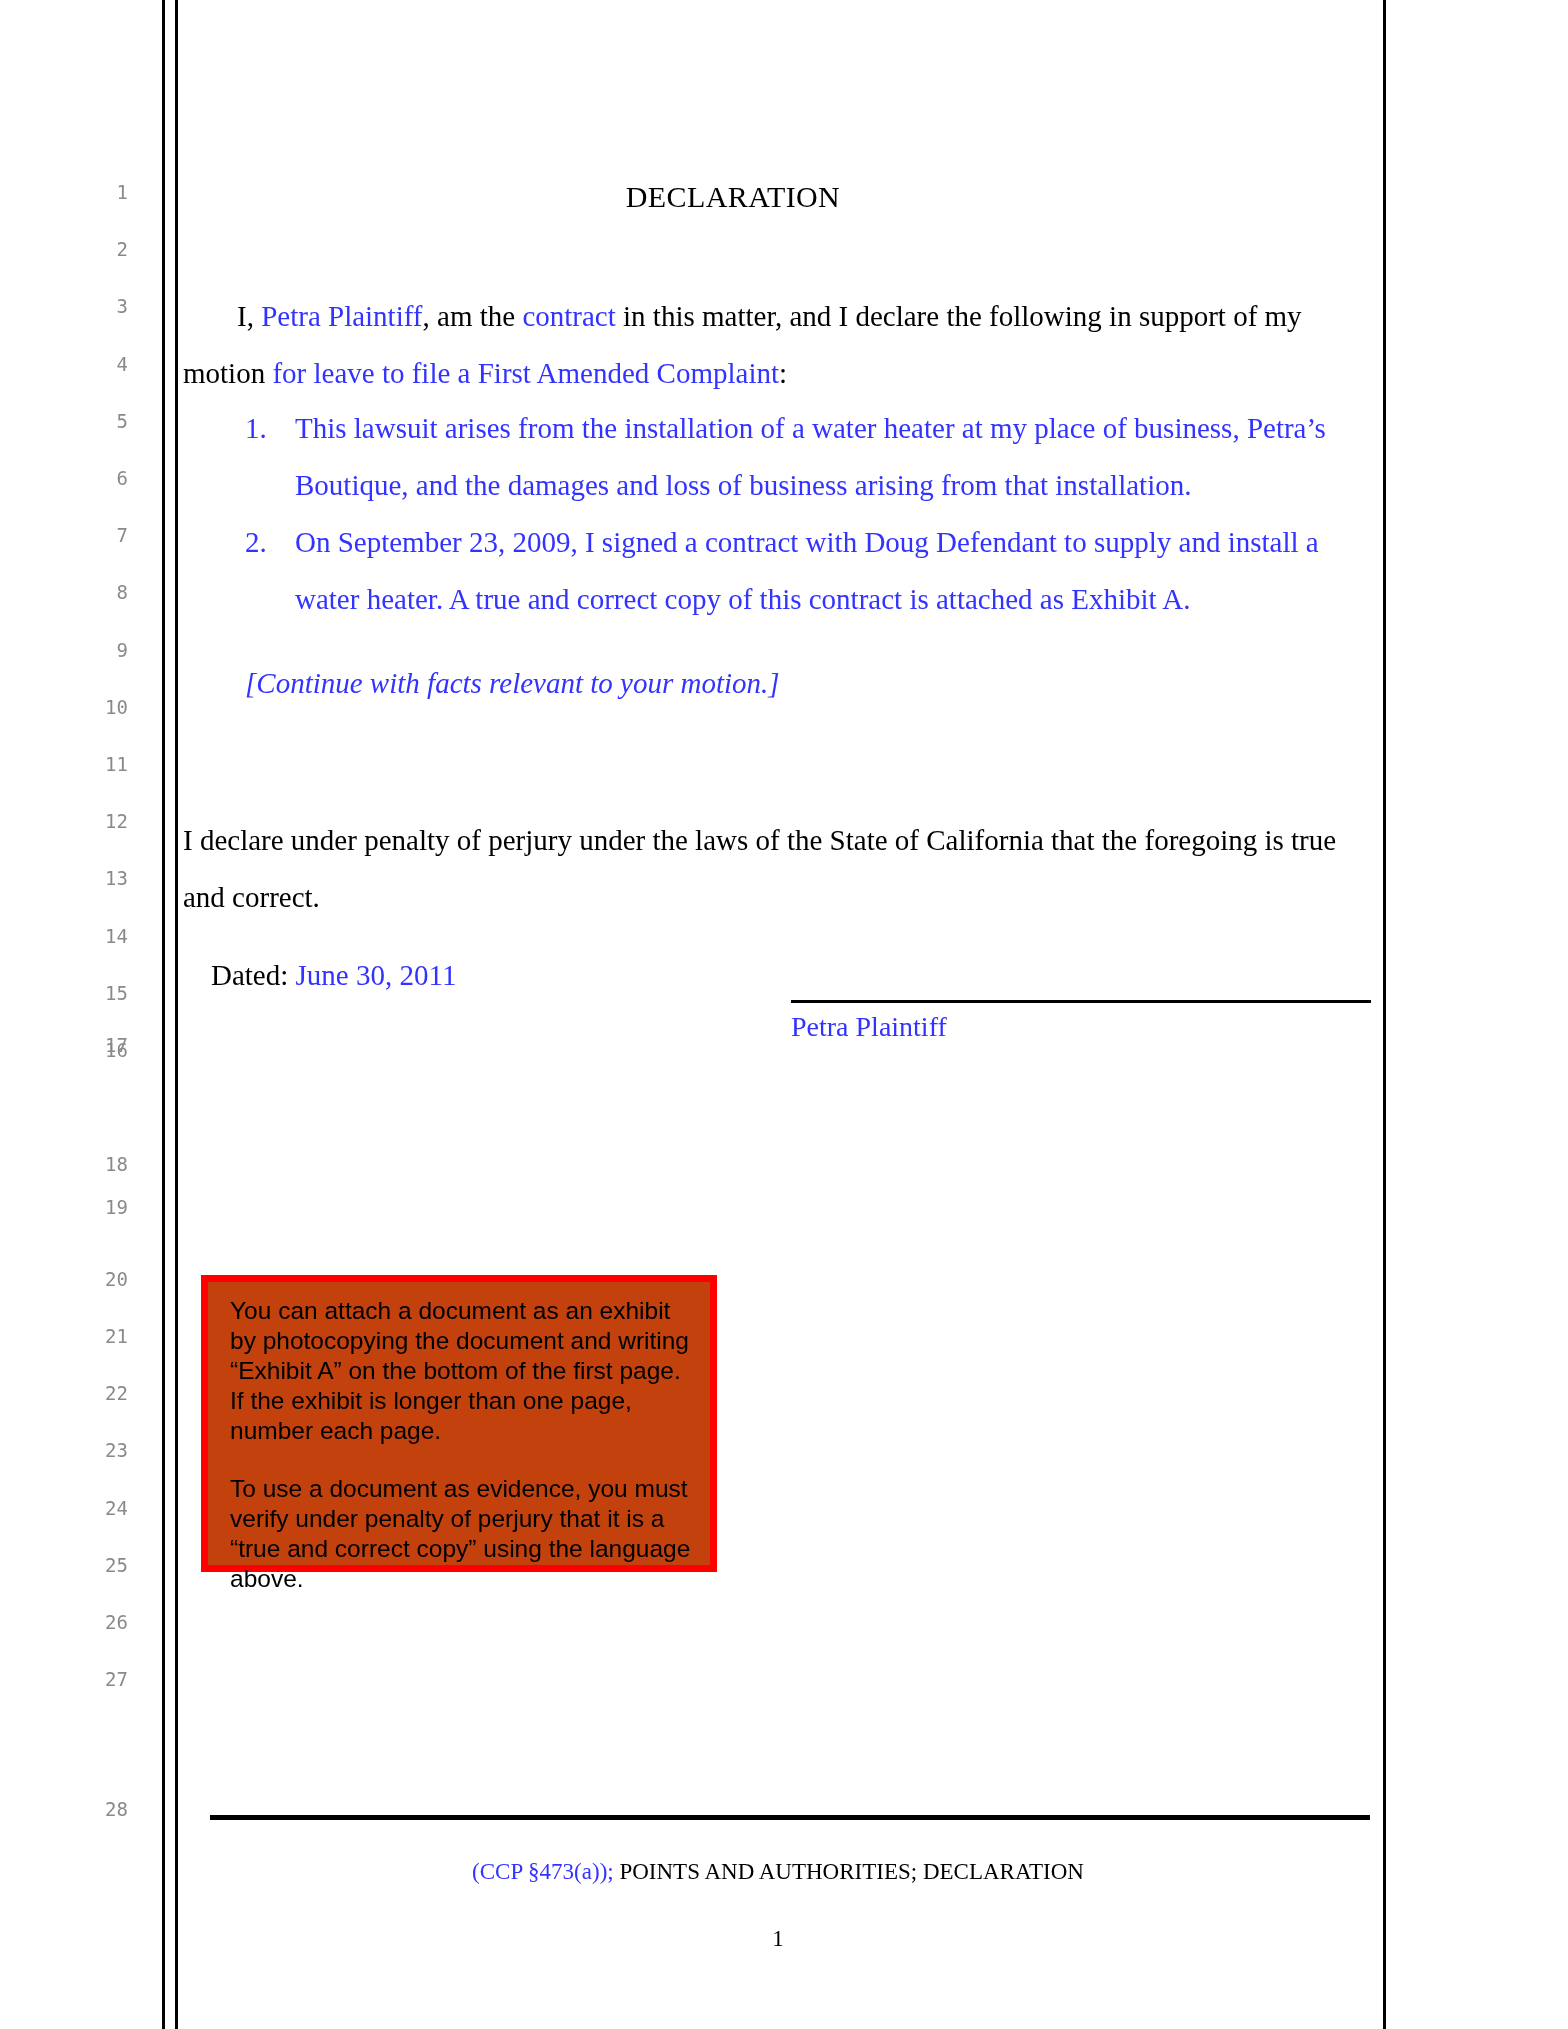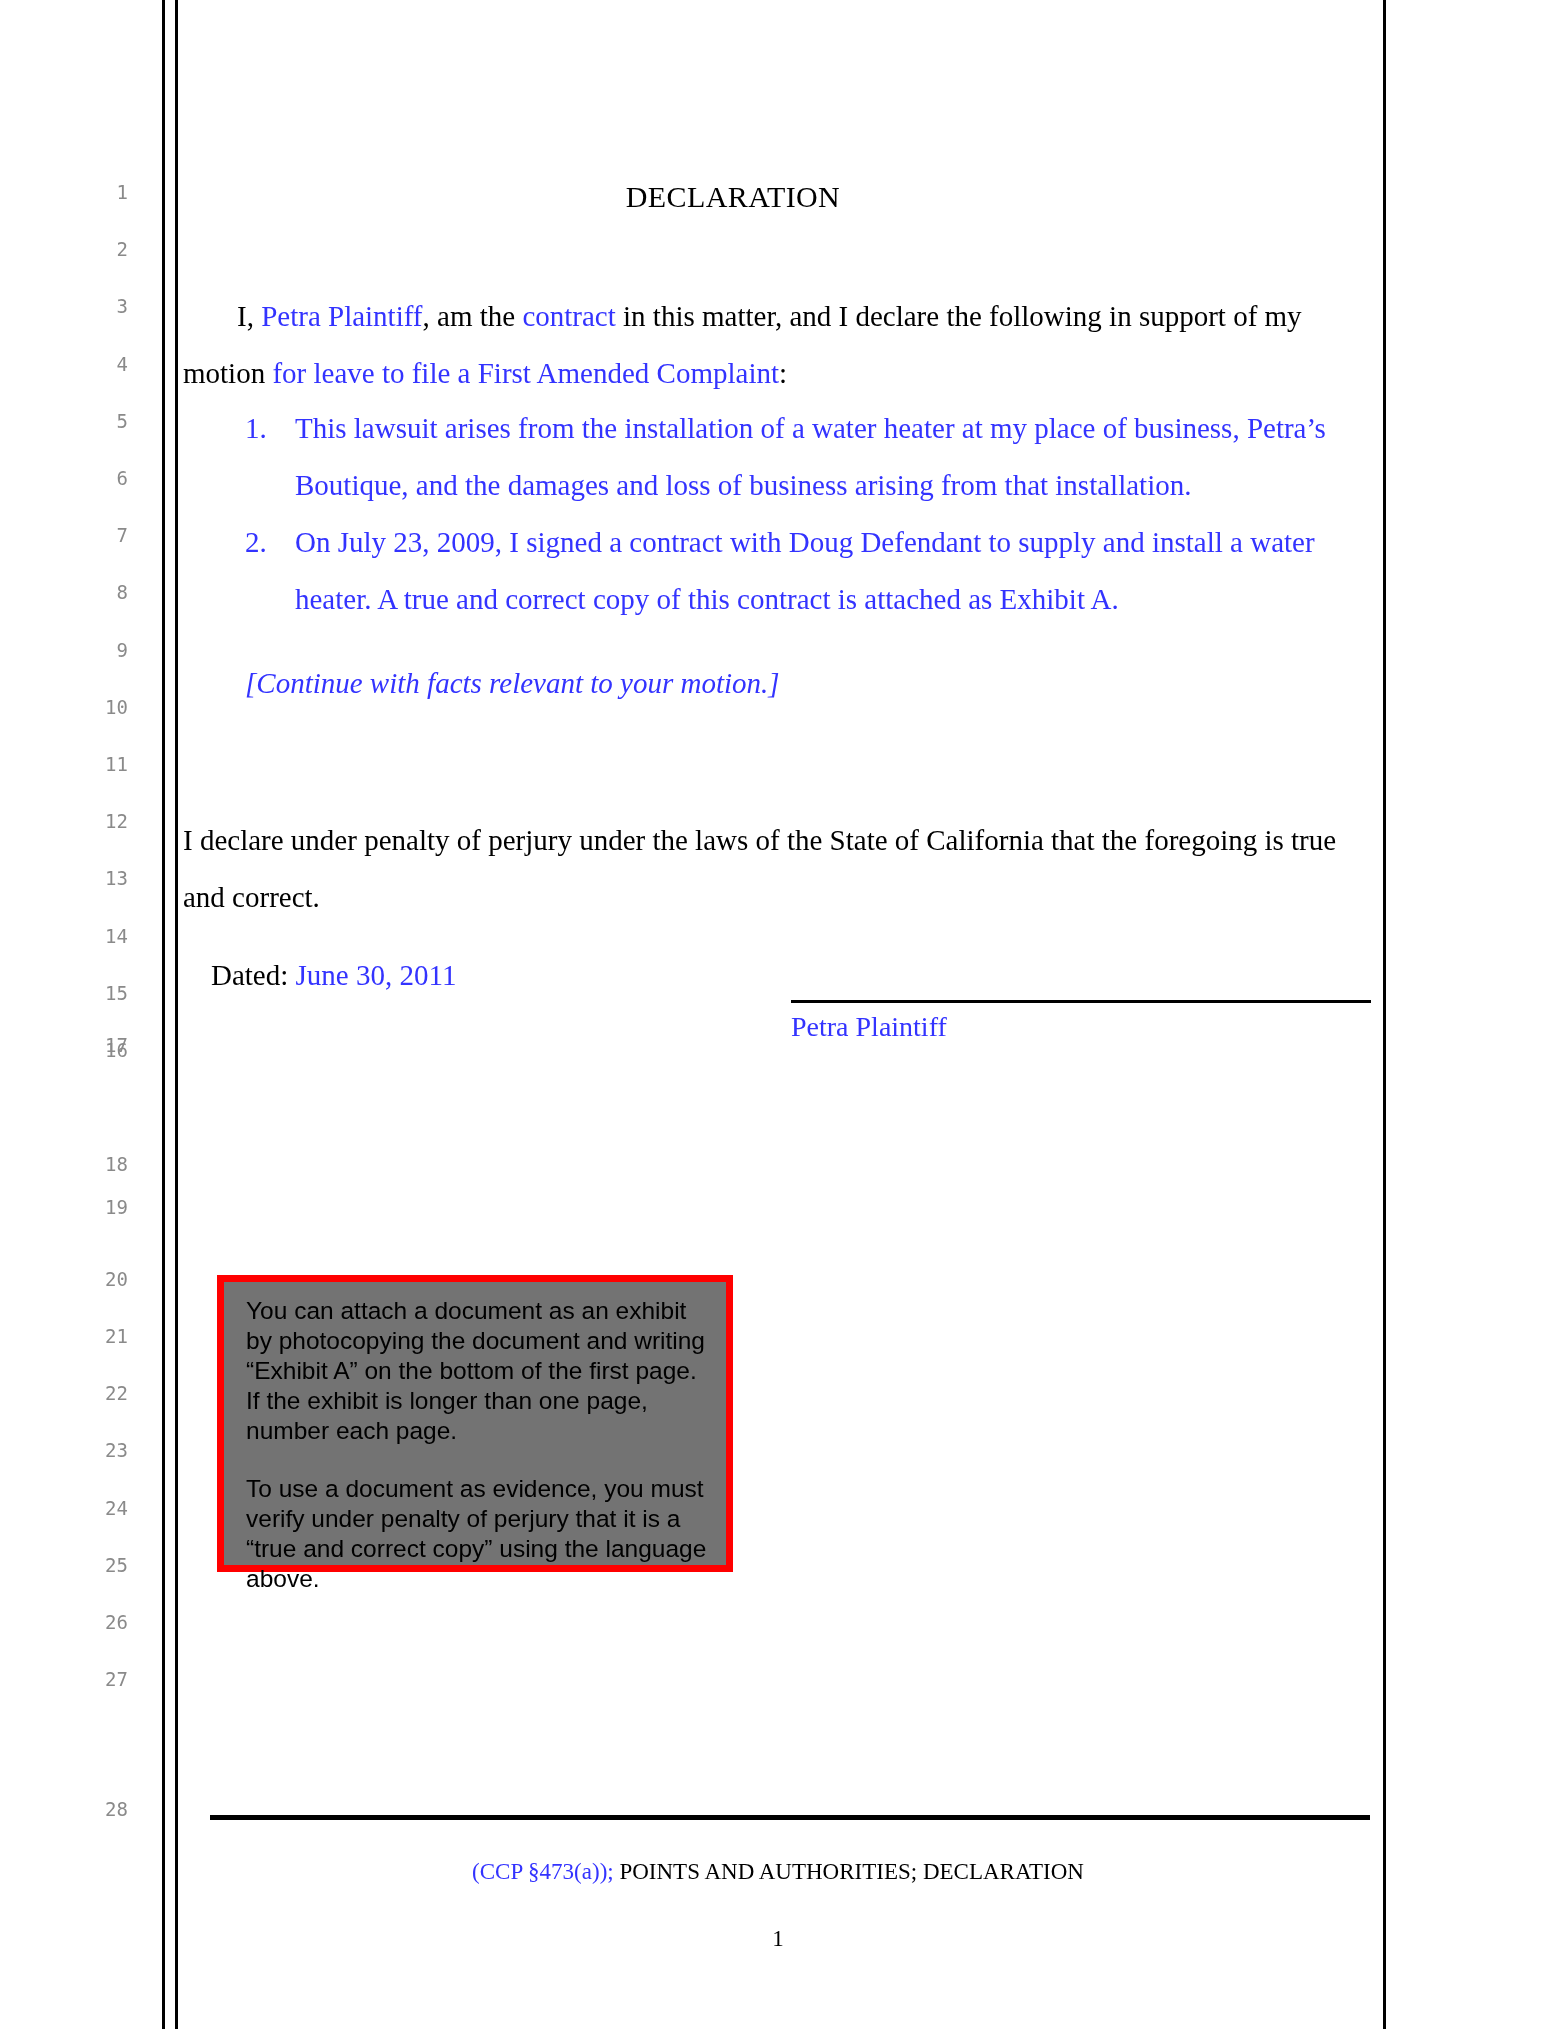--- a/index.html
+++ b/index.html
@@ -136,26 +136,26 @@
   .sig-name {
     margin-top: 4px;
     font-size: 28px;
     color: #3333ff;
     line-height: 40px;
   }
 
   
   .callout {
     position: absolute;
-    left: 34px;
+    left: 18px;
     top: 1275px;
     width: 516px;
     height: 297px;
     border: 7px solid #ff0000;
-    background: #737373;
+    background: #c2410c;
     box-sizing: border-box;
     padding: 14px 18px 10px 22px;
   }
   .callout p {
     margin: 0;
     font-family: "Liberation Sans", "DejaVu Sans", sans-serif;
     font-size: 24.5px;
     line-height: 30px;
     color: #000000;
   }
@@ -238,21 +238,21 @@
 
     <div class="para p-intro"><span>I, </span><span class="blue">Petra Plaintiff</span><span>, am the </span><span class="blue">contract</span><span> in this matter, and I declare the following in support of my motion </span><span class="blue">for leave to file a First Amended Complaint</span><span>:</span></div>
 
     <div class="numbered">
       <div class="numitem">
         <span class="marker">1.</span>
         <span>This lawsuit arises from the installation of a water heater at my place of business, Petra’s Boutique, and the damages and loss of business arising from that installation.</span>
       </div>
       <div class="numitem">
         <span class="marker">2.</span>
-        <span>On July 23, 2009, I signed a contract with Doug Defendant to supply and install a water heater. A true and correct copy of this contract is attached as Exhibit A.</span>
+        <span>On September 23, 2009, I signed a contract with Doug Defendant to supply and install a water heater. A true and correct copy of this contract is attached as Exhibit A.</span>
       </div>
     </div>
 
     <div class="continue-note">[Continue with facts relevant to your motion.]</div>
 
     <div class="para p-perjury">I declare under penalty of perjury under the laws of the State of California that the foregoing is true and correct.</div>
 
     <div class="dated"><span>Dated:</span>&nbsp;<span class="blue">June 30, 2011</span></div>
 
     <div class="sig-block">

